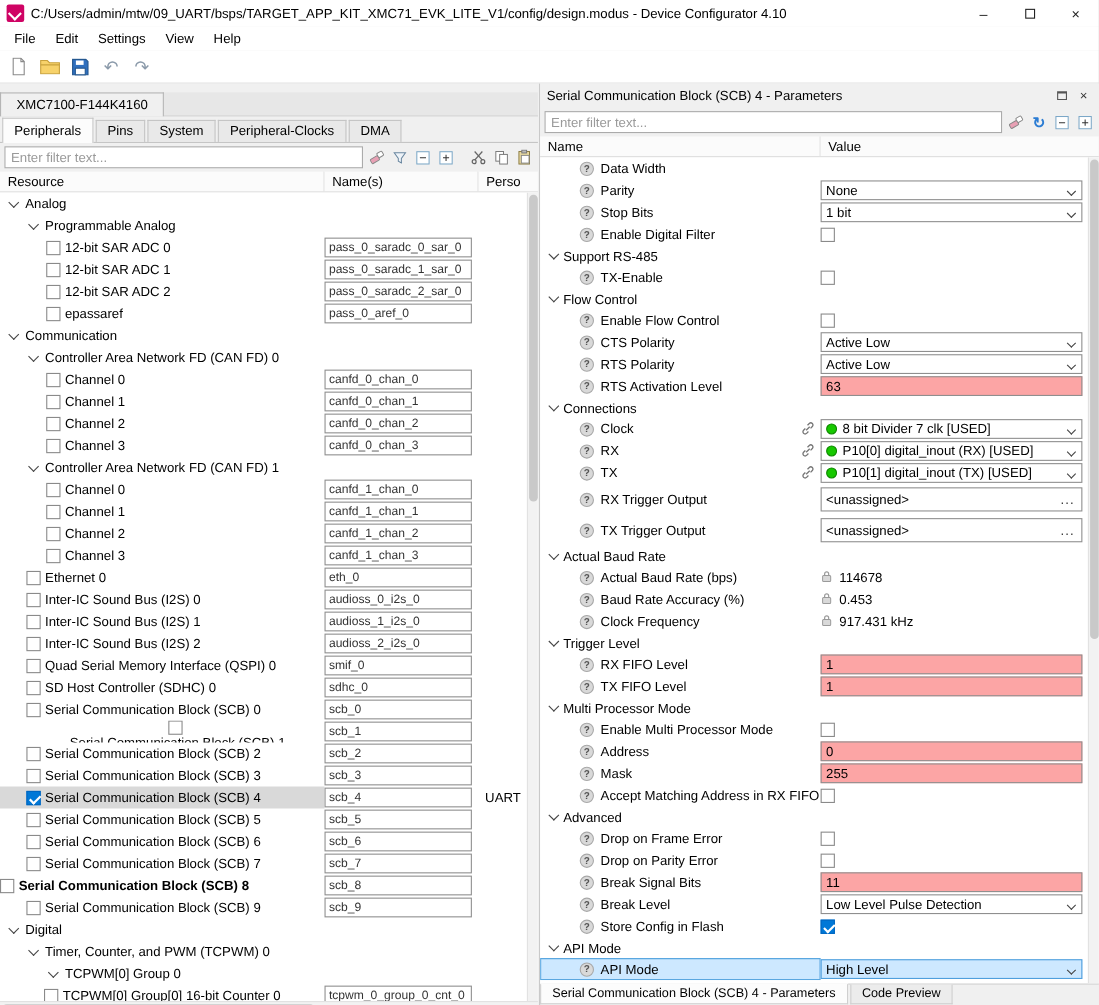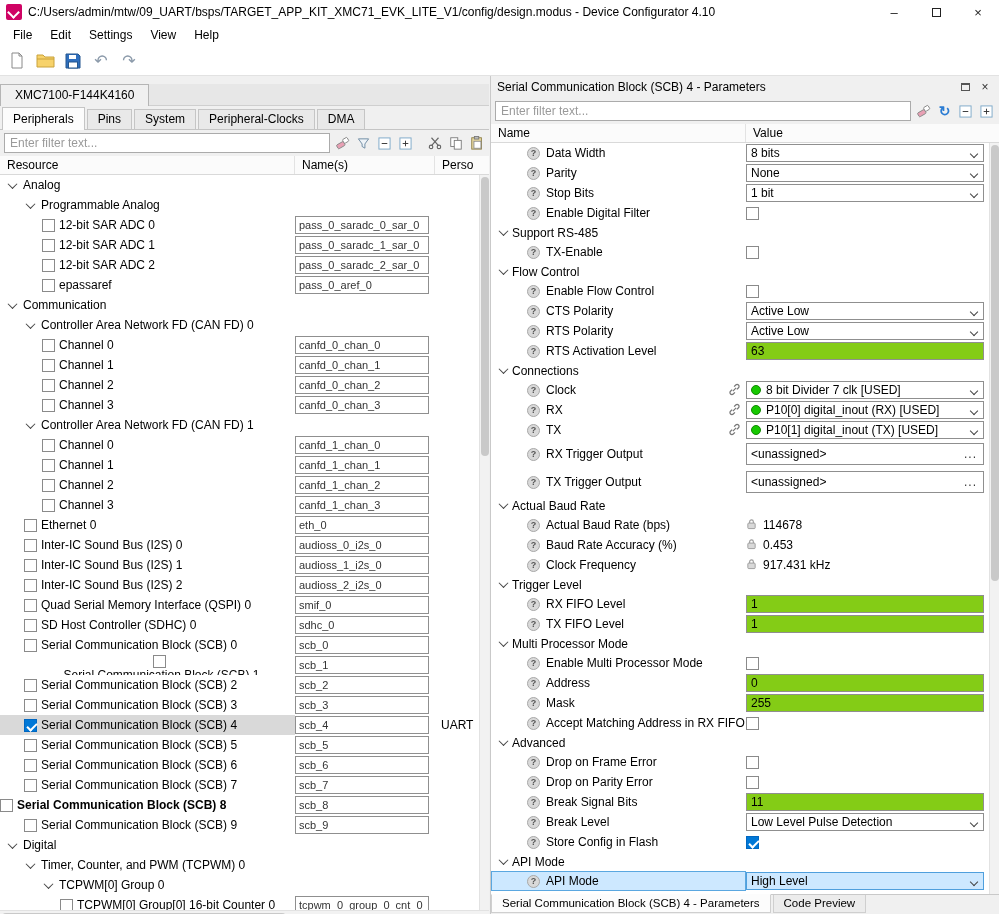--- a/index.html
+++ b/index.html
@@ -99,21 +99,21 @@
   .plabel { margin-left:6px; }
   .glabel { margin-left:2px; }
   .help { width:13px; height:13px; border-radius:50%; background:#d9d9d9; border:1px solid #a8a8a8; color:#555;
     font-size:9px; font-weight:bold; display:inline-flex; align-items:center; justify-content:center; flex:none; }
   .linkicon { position:absolute; right:5px; top:3px; }
 
   .combo { height:18px; border:1px solid #8f8f8f; background:#fff; display:flex; align-items:center;
     padding:0 18px 0 4px; position:relative; width:100%; overflow:hidden; white-space:nowrap; }
   .combo::after { content:""; position:absolute; right:6px; top:6px; width:5px; height:5px;
     border-right:1.3px solid #444; border-bottom:1.3px solid #444; transform:rotate(45deg); }
-  .vinput { height:18px; border:1px solid #8f8f8f; background:#84cc16; width:100%;
+  .vinput { height:18px; border:1px solid #8f8f8f; background:#fca5a5; width:100%;
     font-family:"Liberation Sans",sans-serif; font-size:12px; padding:0 4px; color:#000; }
   .dot { width:10px; height:10px; border-radius:50%; background:#17c800; border:1px solid #0f8a00; margin-right:5px; flex:none; }
   .ro { display:flex; align-items:center; gap:6px; }
   .assignbox { height:22px; border:1px solid #8f8f8f; background:#fff; width:100%; display:flex;
     align-items:center; justify-content:space-between; padding:0 6px 0 4px; }
   .ellipsis { color:#333; letter-spacing:1px; }
 
   .prow.sel .pc-name { background:#cde8ff; box-shadow:inset 0 0 0 1px #5aa7e0; }
   .prow.sel .combo { background:#cde8ff; border-color:#4f9fdd; }
 
@@ -581,21 +581,21 @@
           </div>
           <div class="trow">
             <div class="tc-res" style="padding-left: 42px;">
               <span class="chev"></span>
               <span class="tlabel">TCPWM[0] Group 0</span>
             </div>
             <div class="tc-name"></div>
             <div class="tc-pers"></div>
           </div>
           <div class="trow">
-            <div class="tc-res" style="padding-left: 60px;">
+            <div class="tc-res" style="padding-left: 40px;">
               <span class="cb"></span>
               <span class="tlabel">TCPWM[0] Group[0] 16-bit Counter 0</span>
             </div>
             <div class="tc-name">
               <input class="ninput" type="text" value="tcpwm_0_group_0_cnt_0" style="">
             </div>
             <div class="tc-pers"></div>
           </div>
           <div class="vscroll">
           <div class="vthumb" style="top:2px;height:38%;"></div>
@@ -644,25 +644,20 @@
         <div class="gh-cell gh-pval">Value</div>
       </div>
 
       <div class="params-body" id="paramsBody">
 
       <div class="prow">
             <div class="pc-name">
               <span class="help">?</span>
               <span class="plabel">Data Width</span>
             </div>
-            <div class="pc-val">
-              <div class="combo">
-                <span class="combo-text">8 bits</span>
-              </div>
-            </div>
           </div>
           <div class="prow">
             <div class="pc-name">
               <span class="help">?</span>
               <span class="plabel">Parity</span>
             </div>
             <div class="pc-val">
               <div class="combo">
                 <span class="combo-text">None</span>
               </div>

